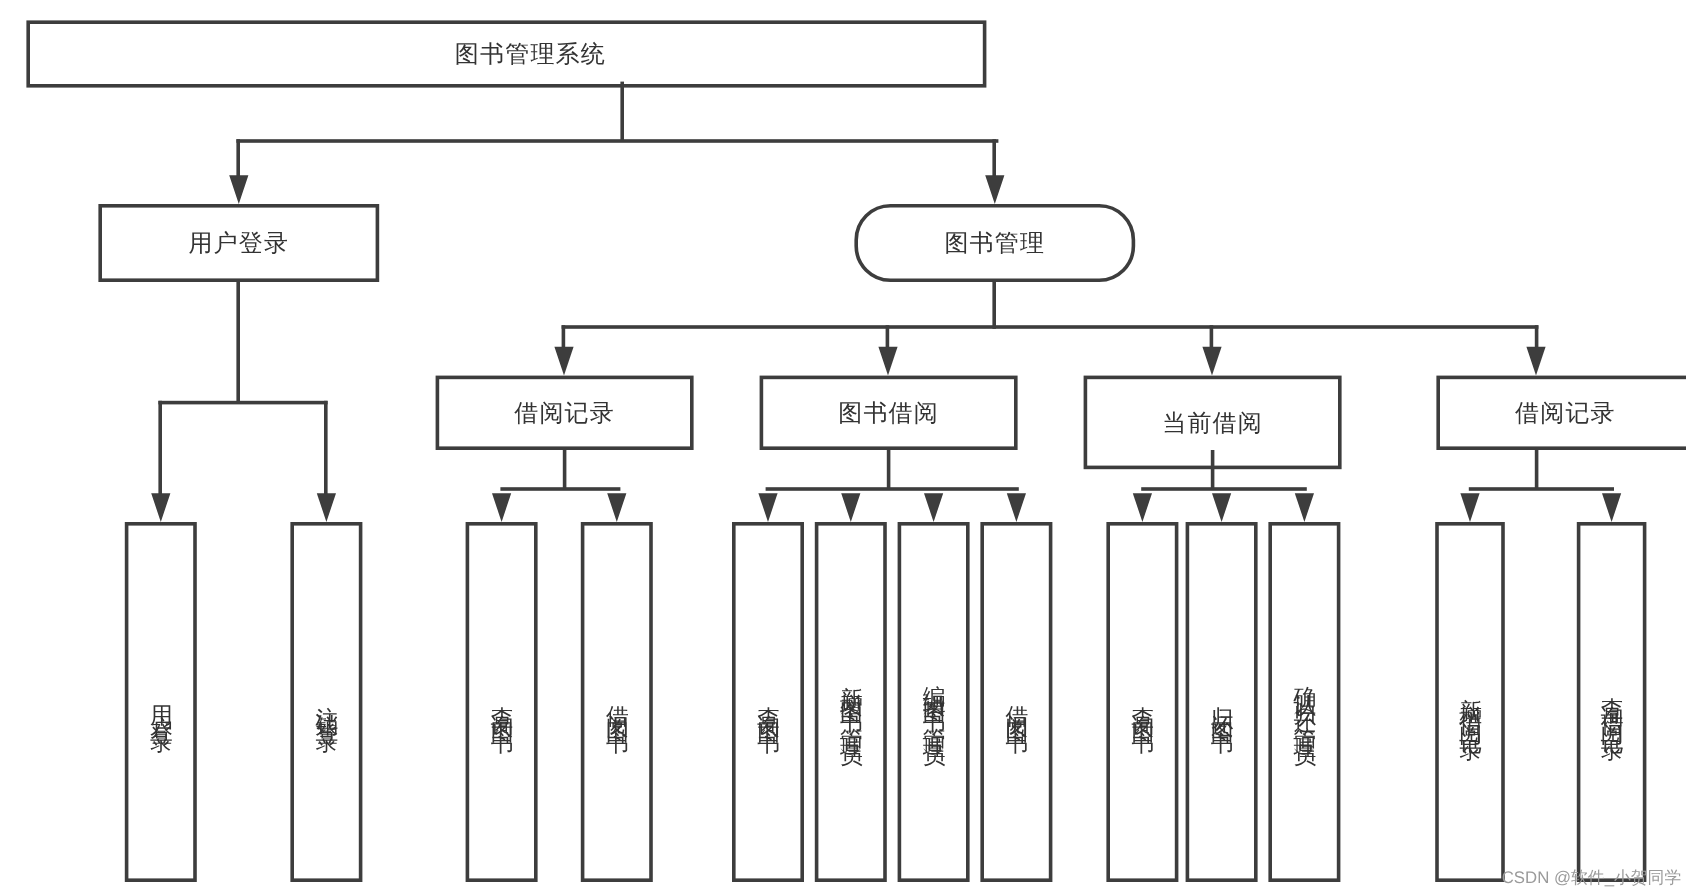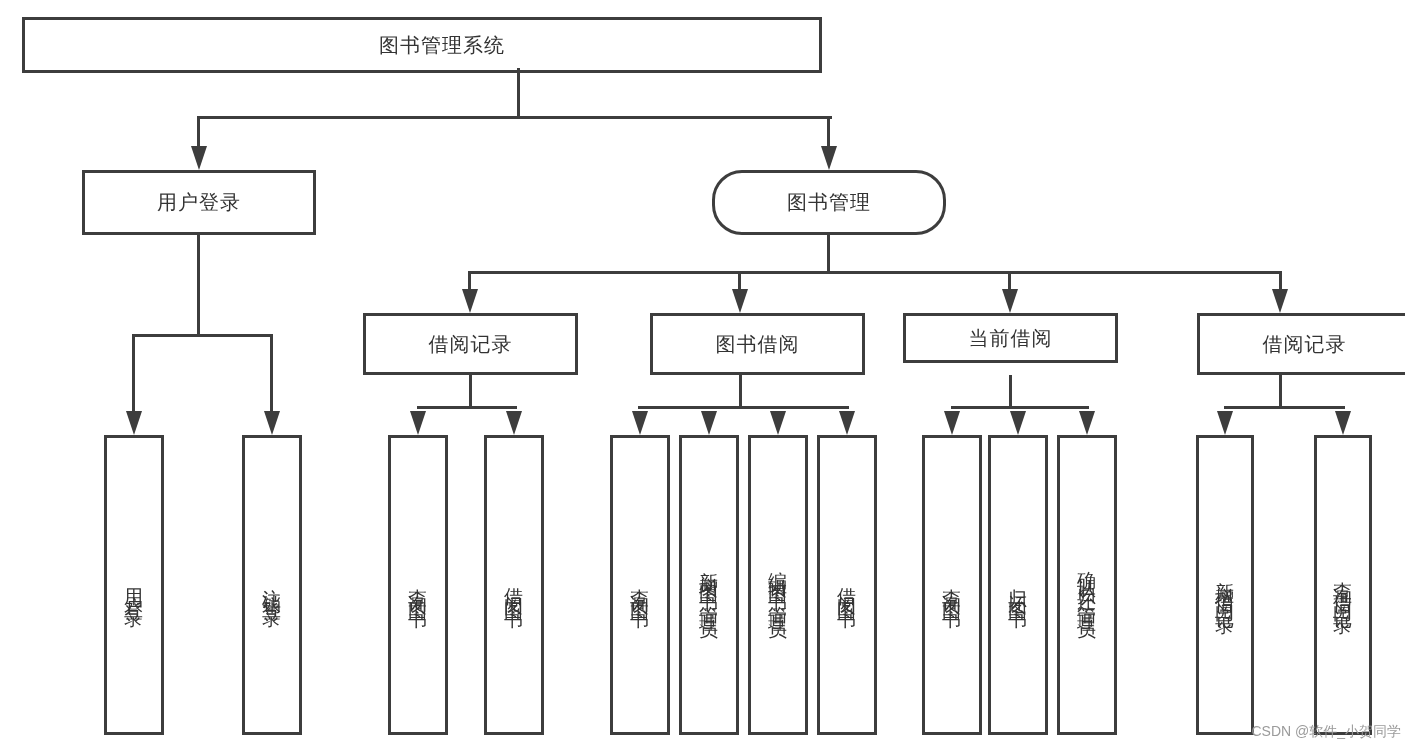--- a/index.html
+++ b/index.html
@@ -82,22 +82,22 @@
   <div class="vline" style="left:468px;top:271px;height:20px;"></div>
   <div class="arr" style="left:462px;top:289px;"></div>
   <div class="vline" style="left:738px;top:271px;height:20px;"></div>
   <div class="arr" style="left:732px;top:289px;"></div>
   <div class="vline" style="left:1008px;top:271px;height:20px;"></div>
   <div class="arr" style="left:1002px;top:289px;"></div>
   <div class="vline" style="left:1279px;top:271px;height:20px;"></div>
   <div class="arr" style="left:1272px;top:289px;"></div>
 
   <div class="node hnode" style="left:363px;top:313px;width:215px;height:62px;">借阅记录</div>
-  <div class="node hnode" style="left:650px;top:313px;width:215px;height:62px;">图书借阅</div>
-  <div class="node hnode" style="left:903px;top:313px;width:215px;height:50px;">当前借阅</div>
+  <div class="node hnode" style="left:633px;top:313px;width:215px;height:62px;">图书借阅</div>
+  <div class="node hnode" style="left:903px;top:313px;width:215px;height:78px;">当前借阅</div>
   <div class="node hnode" style="left:1197px;top:313px;width:215px;height:62px;">借阅记录</div>
 
   <div class="vline" style="left:469px;top:375px;height:33px;"></div>
   <div class="hline" style="left:417px;top:406px;width:100px;"></div>
   <div class="arr" style="left:410px;top:411px;"></div>
   <div class="arr" style="left:506px;top:411px;"></div>
 
   <div class="vline" style="left:739px;top:375px;height:33px;"></div>
   <div class="hline" style="left:638px;top:406px;width:211px;"></div>
   <div class="arr" style="left:632px;top:411px;"></div>

